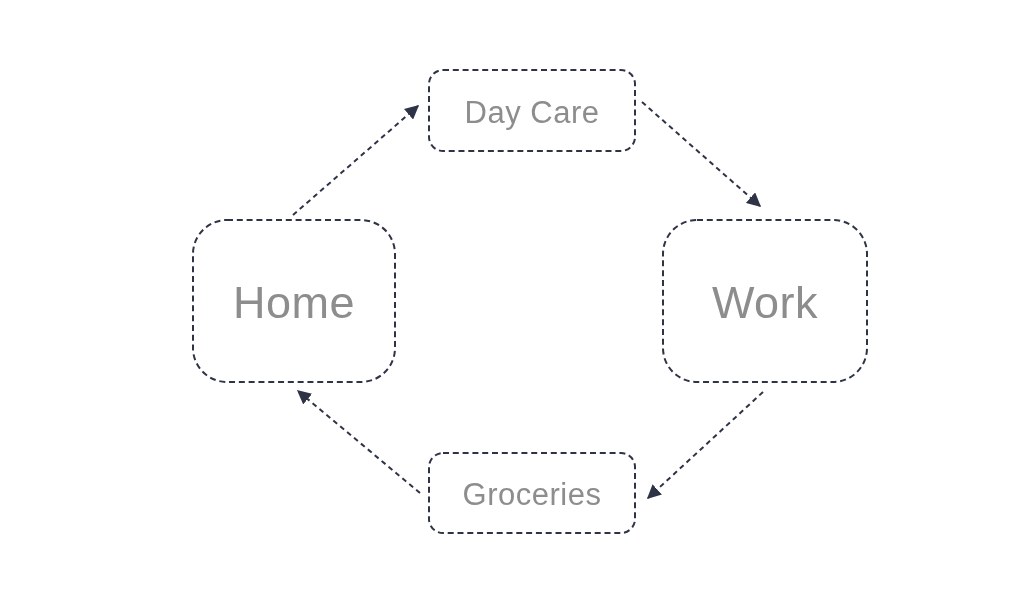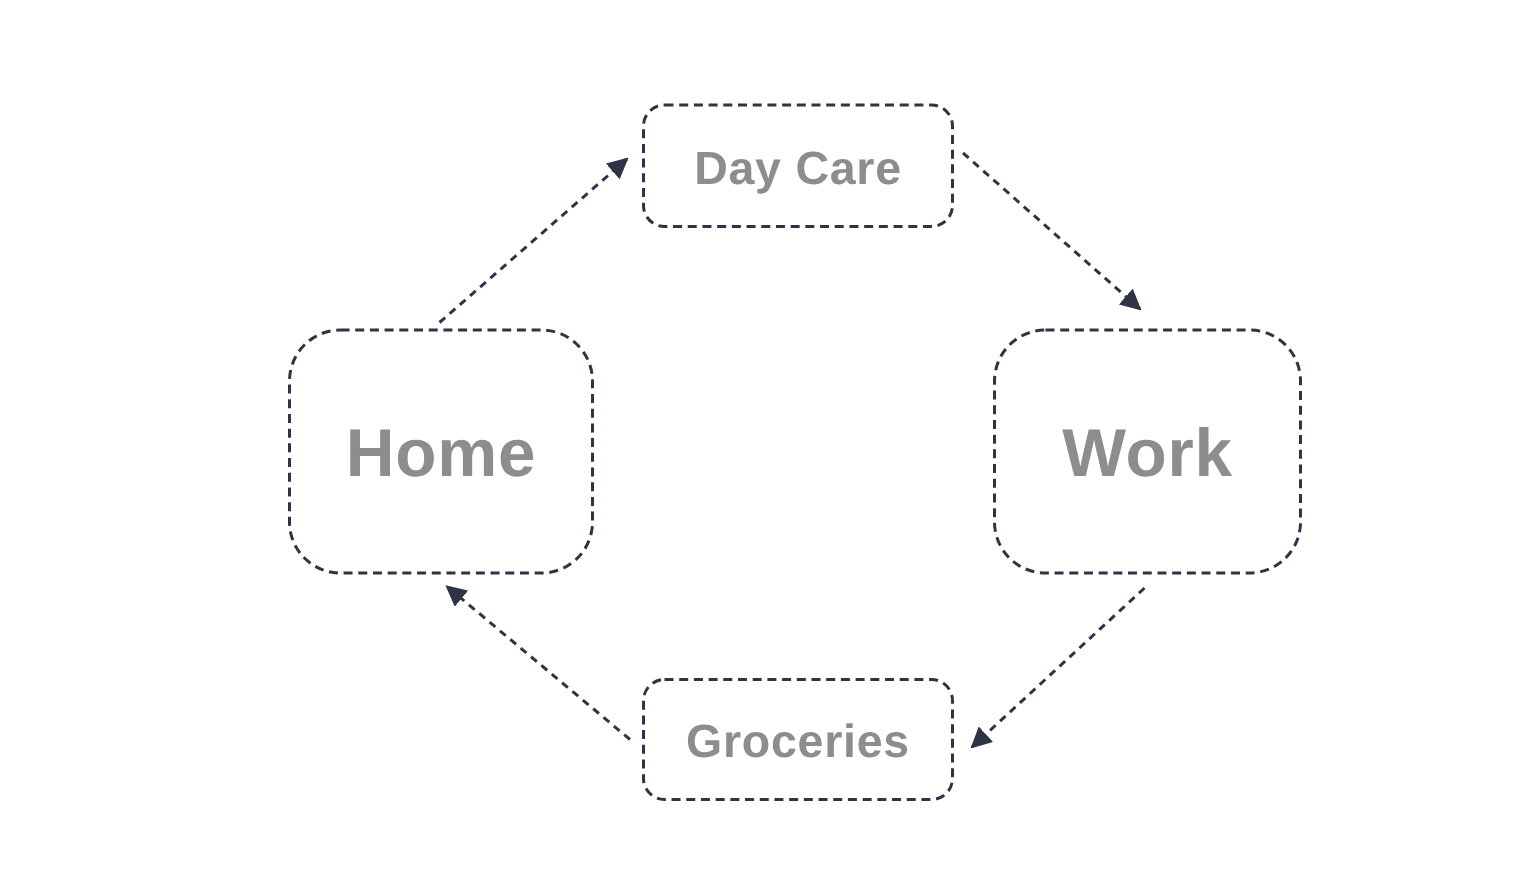--- a/index.html
+++ b/index.html
@@ -9,21 +9,20 @@
     width: 1024px;
     height: 591px;
     overflow: hidden;
     font-family: "Liberation Sans", sans-serif;
   }
   .canvas {
     position: relative;
     width: 944px;
     height: 591px;
     background: #ffffff;
-    font-weight: bold;
   }
   svg { display: block; }
   .node-box {
     fill: #ffffff;
     stroke: #2e3445;
     stroke-width: 2;
     stroke-dasharray: 6 3.8;
   }
   .edge-line {
     fill: none;

